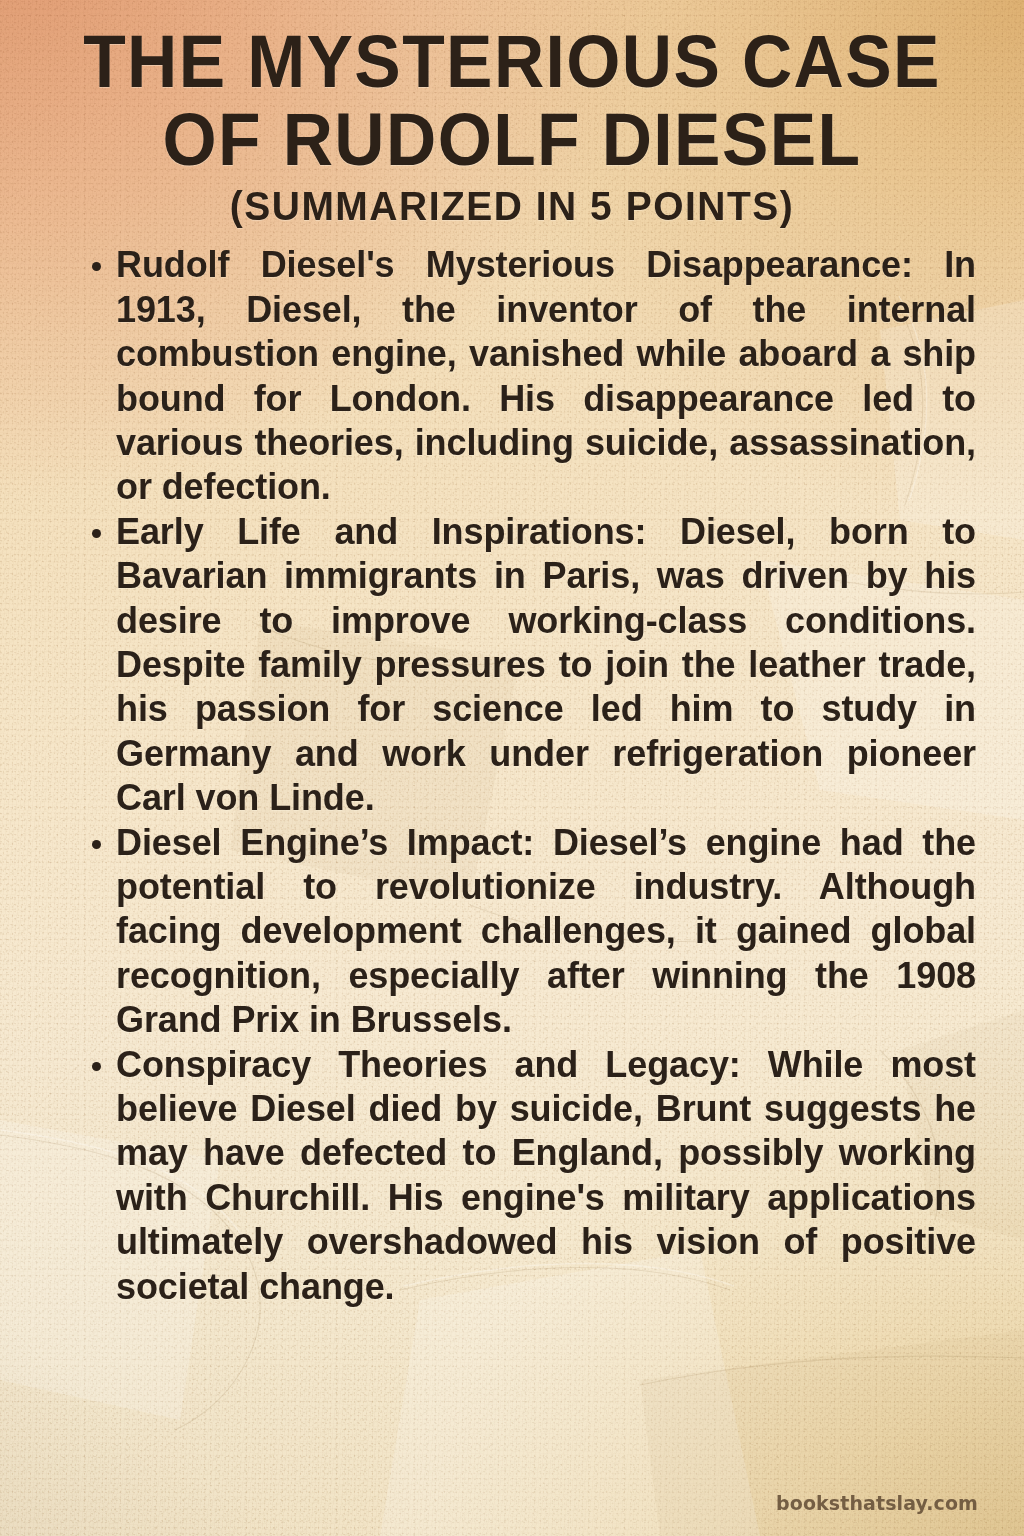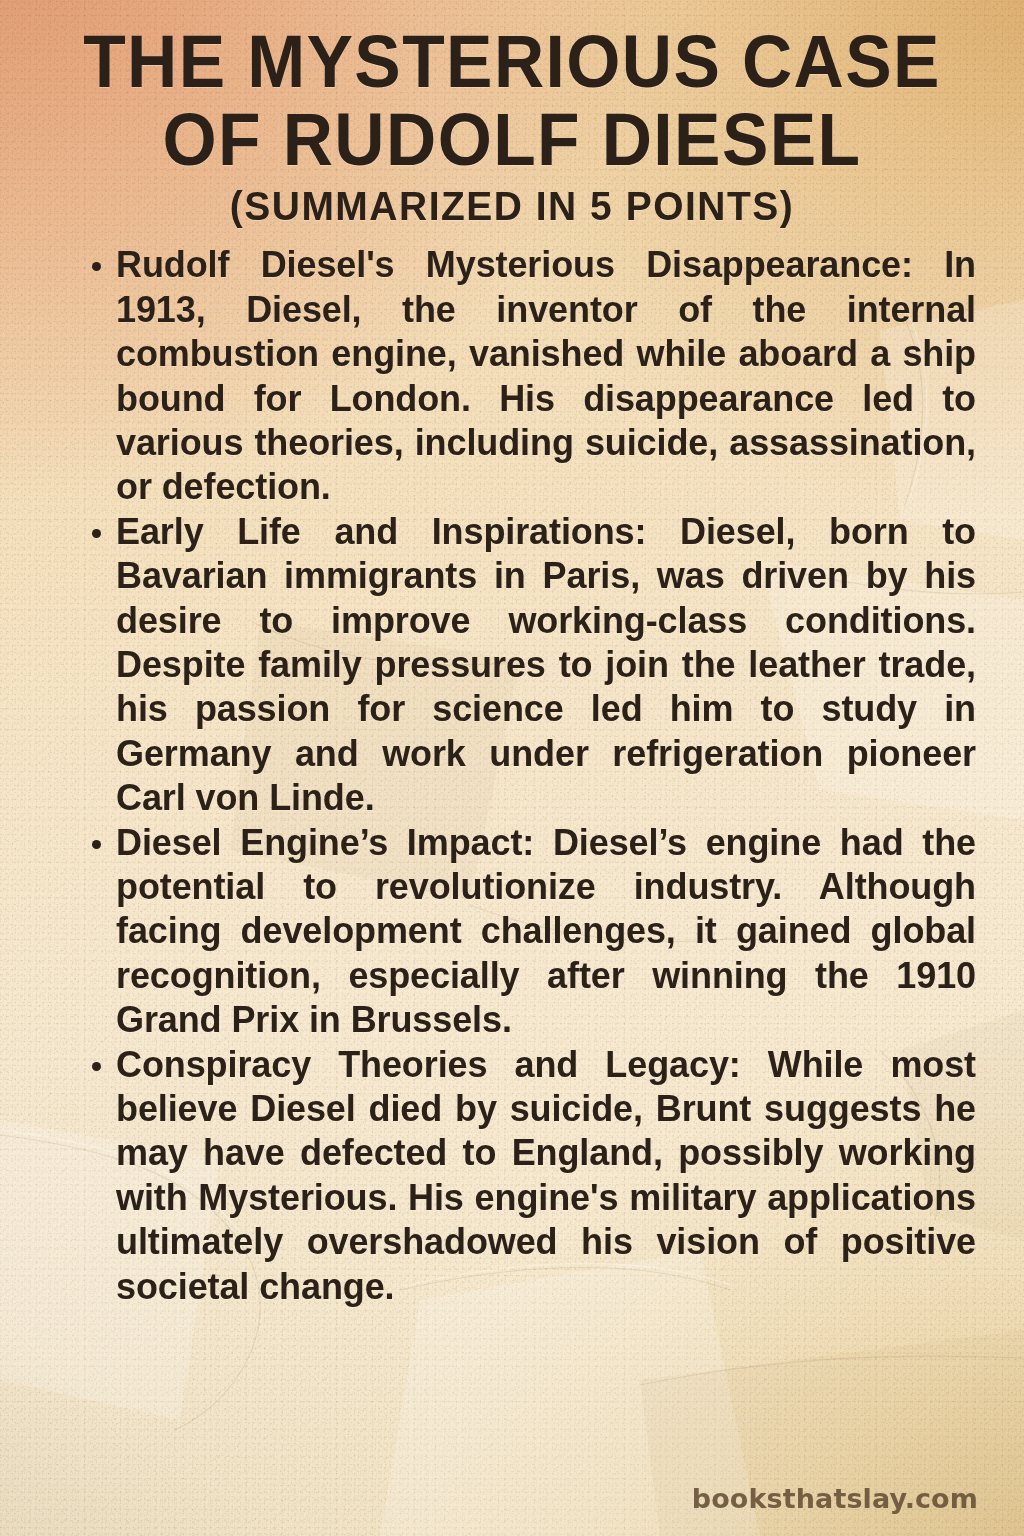--- a/index.html
+++ b/index.html
@@ -164,21 +164,21 @@
   
   .bullet > span { display: inline; }
 
   .watermark {
     position: absolute;
     right: 46px;
     bottom: 22px;
     color: #6b553c;
     font-family: "DejaVu Sans", sans-serif;
     font-weight: 600;
-    font-size: 27px;
+    font-size: 19px;
     letter-spacing: 0.1px;
     opacity: 0.92;
     z-index: 6;
   }
 </style>
 </head>
 <body>
 
 <div id="poster">
 
@@ -228,24 +228,24 @@
     </div>
 
     <ul class="bullets">
       <li class="bullet">
         <span>Rudolf Diesel's Mysterious Disappearance: In 1913, Diesel, the inventor of the internal combustion engine, vanished while aboard a ship bound for London. His disappearance led to various theories, including suicide, assassination, or defection.</span>
       </li>
       <li class="bullet">
         <span>Early Life and Inspirations: Diesel, born to Bavarian immigrants in Paris, was driven by his desire to improve working-class conditions. Despite family pressures to join the leather trade, his passion for science led him to study in Germany and work under refrigeration pioneer Carl von Linde.</span>
       </li>
       <li class="bullet">
-        <span>Diesel Engine’s Impact: Diesel’s engine had the potential to revolutionize industry. Although facing development challenges, it gained global recognition, especially after winning the 1910 Grand Prix in Brussels.</span>
-      </li>
-      <li class="bullet">
-        <span>Conspiracy Theories and Legacy: While most believe Diesel died by suicide, Brunt suggests he may have defected to England, possibly working with Mysterious. His engine's military applications ultimately overshadowed his vision of positive societal change.</span>
+        <span>Diesel Engine’s Impact: Diesel’s engine had the potential to revolutionize industry. Although facing development challenges, it gained global recognition, especially after winning the 1908 Grand Prix in Brussels.</span>
+      </li>
+      <li class="bullet">
+        <span>Conspiracy Theories and Legacy: While most believe Diesel died by suicide, Brunt suggests he may have defected to England, possibly working with Churchill. His engine's military applications ultimately overshadowed his vision of positive societal change.</span>
       </li>
     </ul>
 
   </div>
 
   <div class="watermark">booksthatslay.com</div>
 
 </div>
 
 </body></html>

